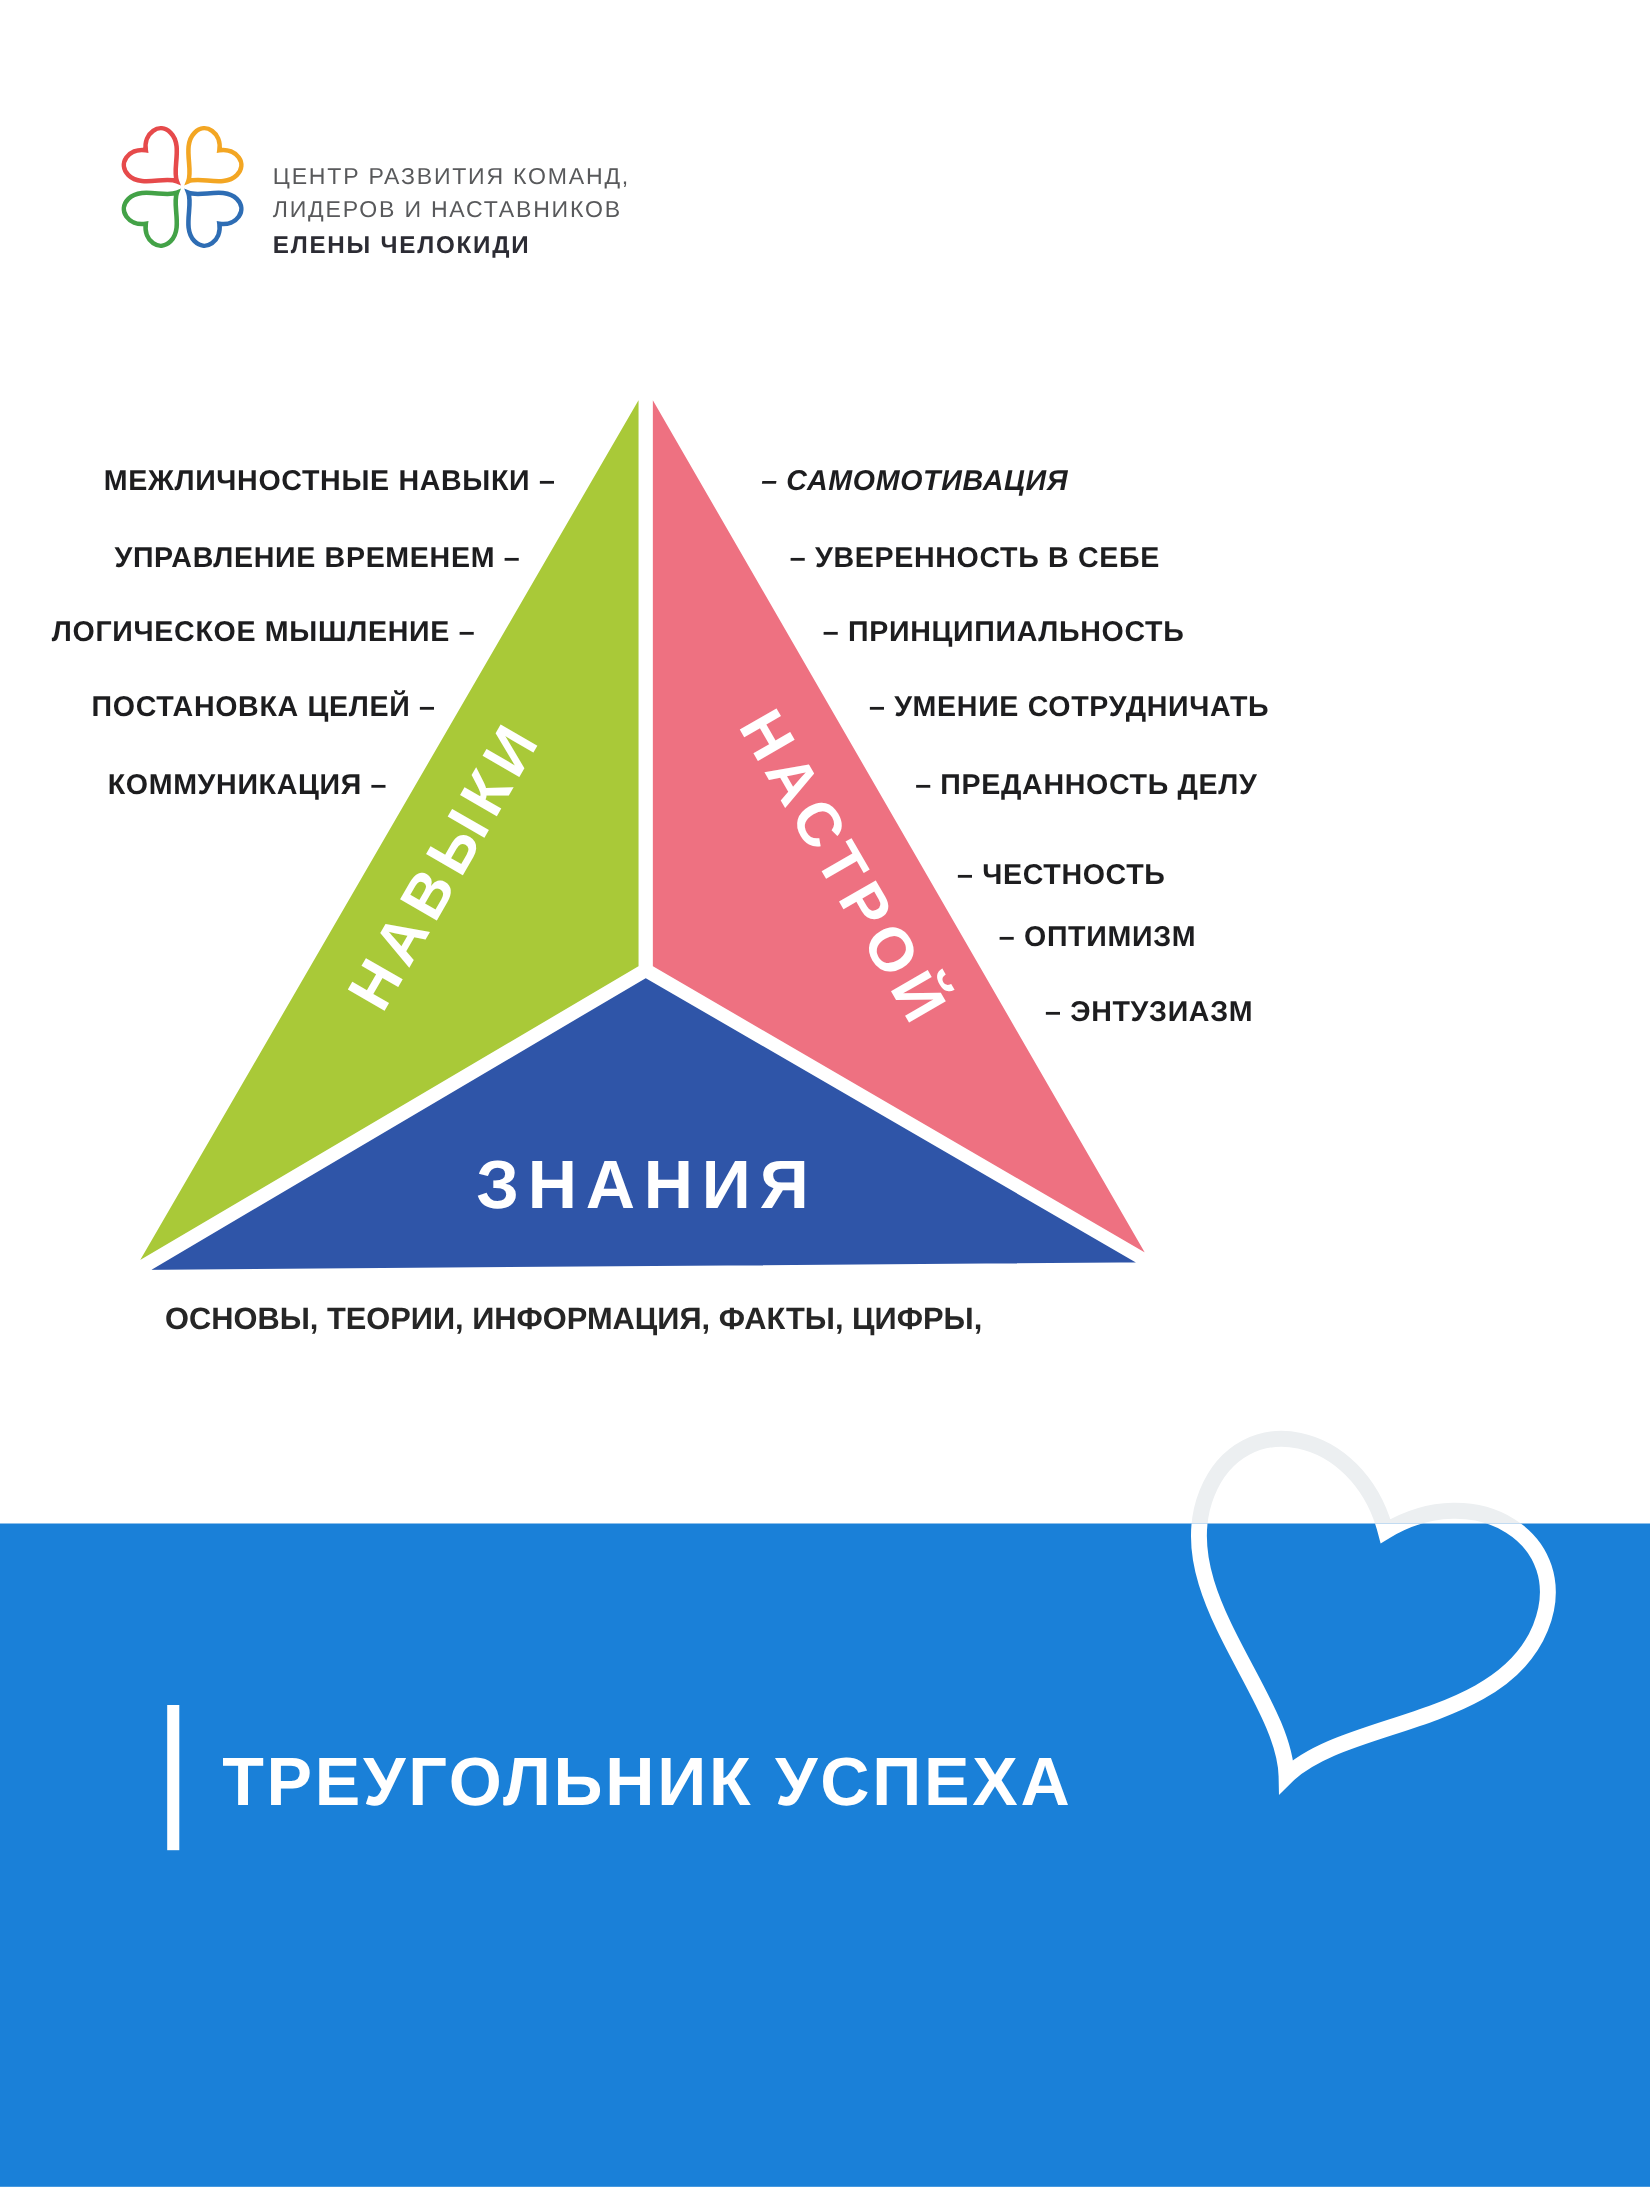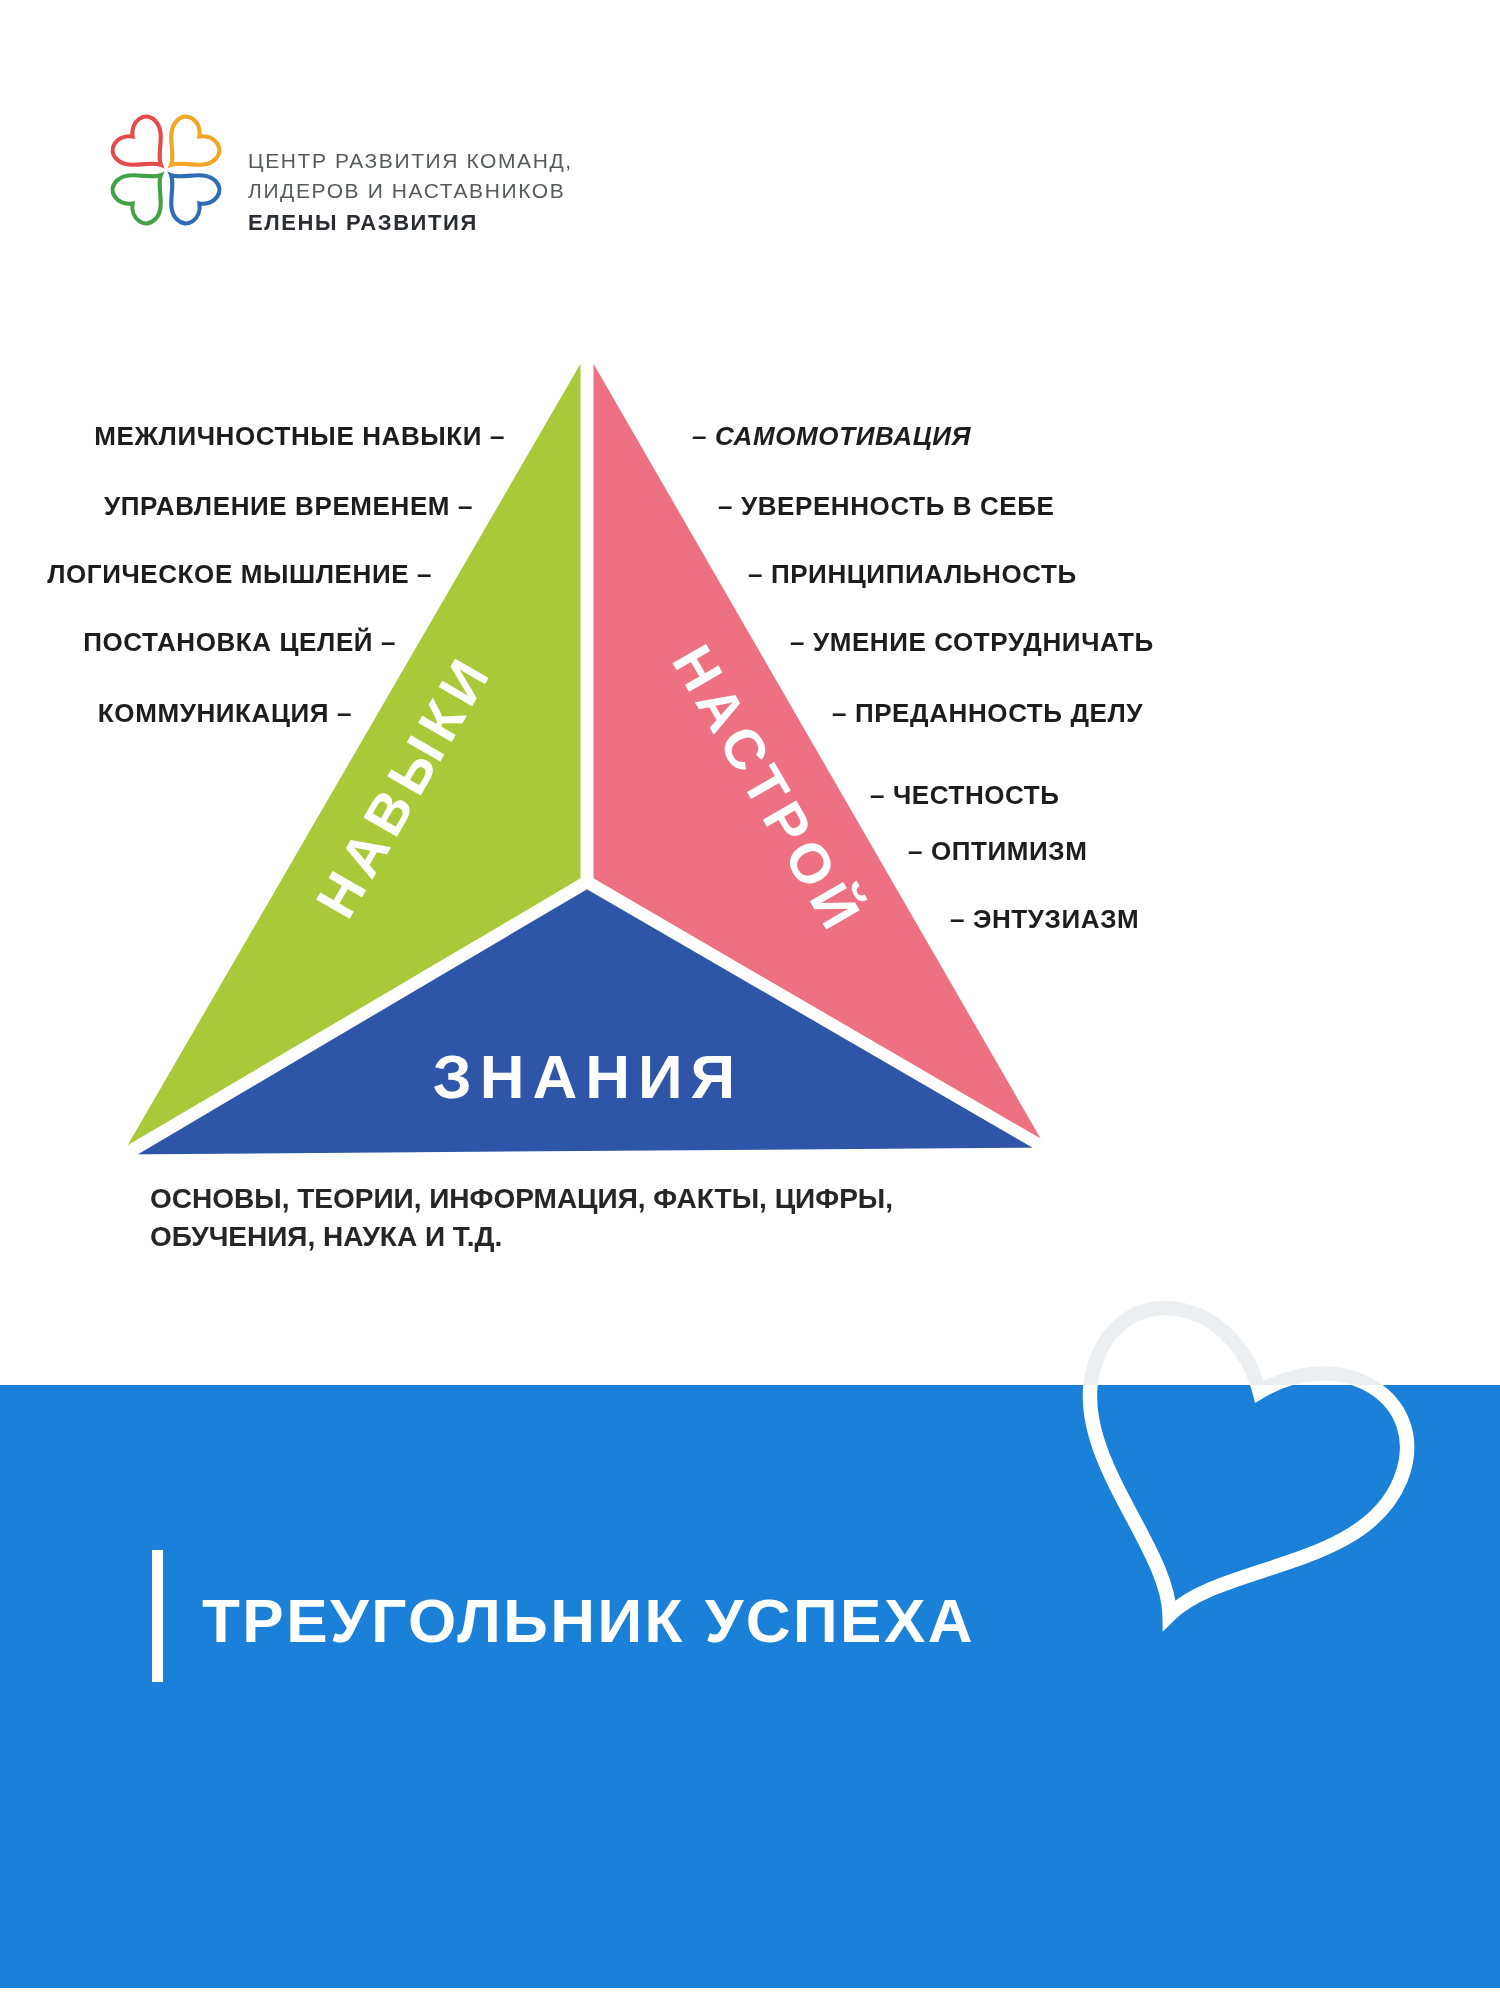--- a/index.html
+++ b/index.html
@@ -144,21 +144,21 @@
       <g transform="translate(21,21) rotate(135) scale(1.6)">
         <path d="M0,14 C-3,7 -17,2 -17,-8 C-17,-17 -6,-19 0,-11 C6,-19 17,-17 17,-8 C17,2 3,7 0,14 Z" fill="none" stroke-width="2.6" stroke="#2e6db4"></path>
       </g>
       <g transform="translate(-21,21) rotate(-135) scale(1.6)">
         <path d="M0,14 C-3,7 -17,2 -17,-8 C-17,-17 -6,-19 0,-11 C6,-19 17,-17 17,-8 C17,2 3,7 0,14 Z" fill="none" stroke-width="2.6" stroke="#43a247"></path>
       </g>
     </svg>
     <div class="logo-text">
       <div class="org">ЦЕНТР РАЗВИТИЯ КОМАНД,</div>
       <div class="org">ЛИДЕРОВ И НАСТАВНИКОВ</div>
-      <div class="owner">ЕЛЕНЫ РАЗВИТИЯ</div>
+      <div class="owner">ЕЛЕНЫ ЧЕЛОКИДИ</div>
     </div>
   </div>
 
   <svg class="triangle-svg" width="1500" height="2000" viewBox="0 0 1500 2000">
     <polygon points="585,347 115,1158 585,881" stroke="#ffffff" stroke-width="9" stroke-linejoin="round" fill="#a9c938"></polygon>
     <polygon points="589,347 1053,1151 589,881" stroke="#ffffff" stroke-width="9" stroke-linejoin="round" fill="#ee7181"></polygon>
     <polygon points="587,884 1049,1152 121,1159" stroke="#ffffff" stroke-width="9" stroke-linejoin="round" fill="#2f55a8"></polygon>
     <text class="tri-label" transform="translate(408,788) rotate(-60)" text-anchor="middle" dominant-baseline="middle" font-size="56" letter-spacing="7">НАВЫКИ</text>
     <text class="tri-label" transform="translate(764,792) rotate(60)" text-anchor="middle" dominant-baseline="middle" font-size="56" letter-spacing="7">НАСТРОЙ</text>
     <text class="tri-label" x="588" y="1098" text-anchor="middle" font-size="62" letter-spacing="8">ЗНАНИЯ</text>
@@ -174,21 +174,20 @@
   <div class="side-label rl-2">– УВЕРЕННОСТЬ В СЕБЕ</div>
   <div class="side-label rl-3">– ПРИНЦИПИАЛЬНОСТЬ</div>
   <div class="side-label rl-4">– УМЕНИЕ СОТРУДНИЧАТЬ</div>
   <div class="side-label rl-5">– ПРЕДАННОСТЬ ДЕЛУ</div>
   <div class="side-label rl-6">– ЧЕСТНОСТЬ</div>
   <div class="side-label rl-7">– ОПТИМИЗМ</div>
   <div class="side-label rl-8">– ЭНТУЗИАЗМ</div>
 
   <div class="caption">
     <div>ОСНОВЫ, ТЕОРИИ, ИНФОРМАЦИЯ, ФАКТЫ, ЦИФРЫ,</div>
-    <div>ОБУЧЕНИЯ, НАУКА И Т.Д.</div>
   </div>
 
   <div class="footer-bar">
     <svg class="watermark-inner" width="500" height="500" viewBox="-26 -26 52 52">
       <g transform="rotate(22)">
         <path d="M0,14 C-3,7 -17,2 -17,-8 C-17,-17 -6,-19 0,-11 C6,-19 17,-17 17,-8 C17,2 3,7 0,14 Z" fill="none" stroke="#ffffff" stroke-width="1.5"></path>
       </g>
     </svg>
     <div class="footer-line"></div>
     <div class="footer-title">ТРЕУГОЛЬНИК УСПЕХА</div>

